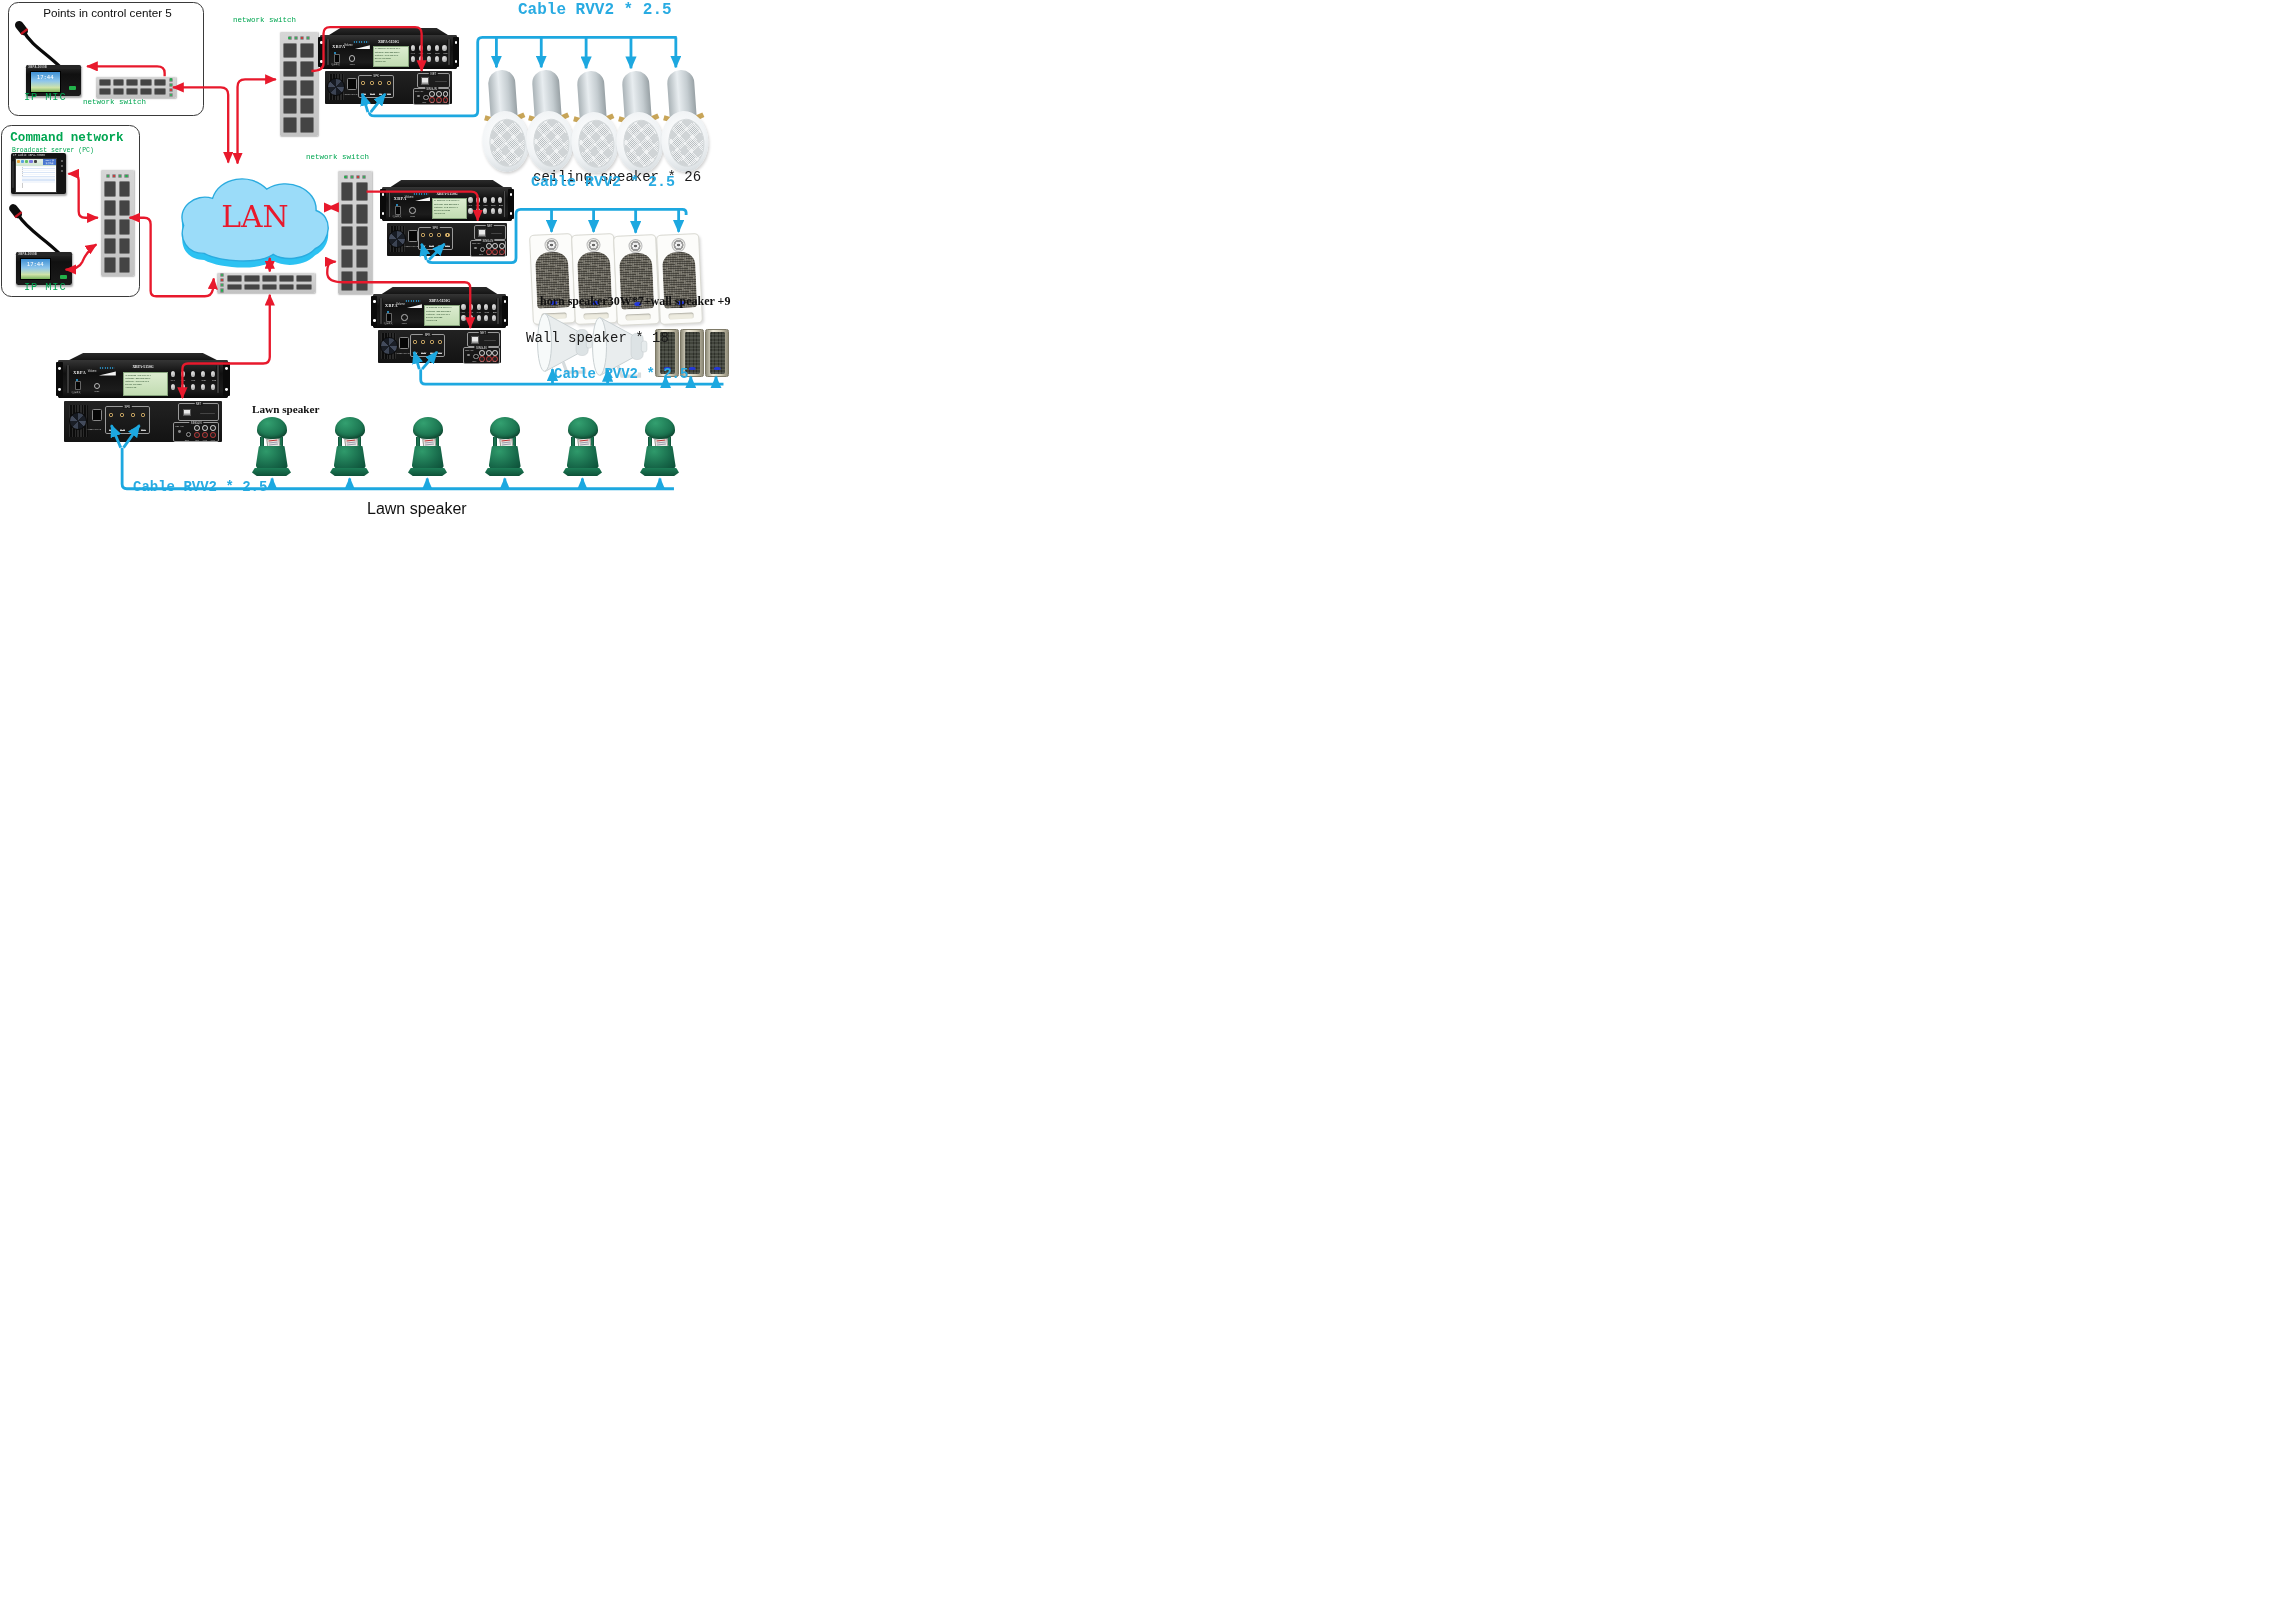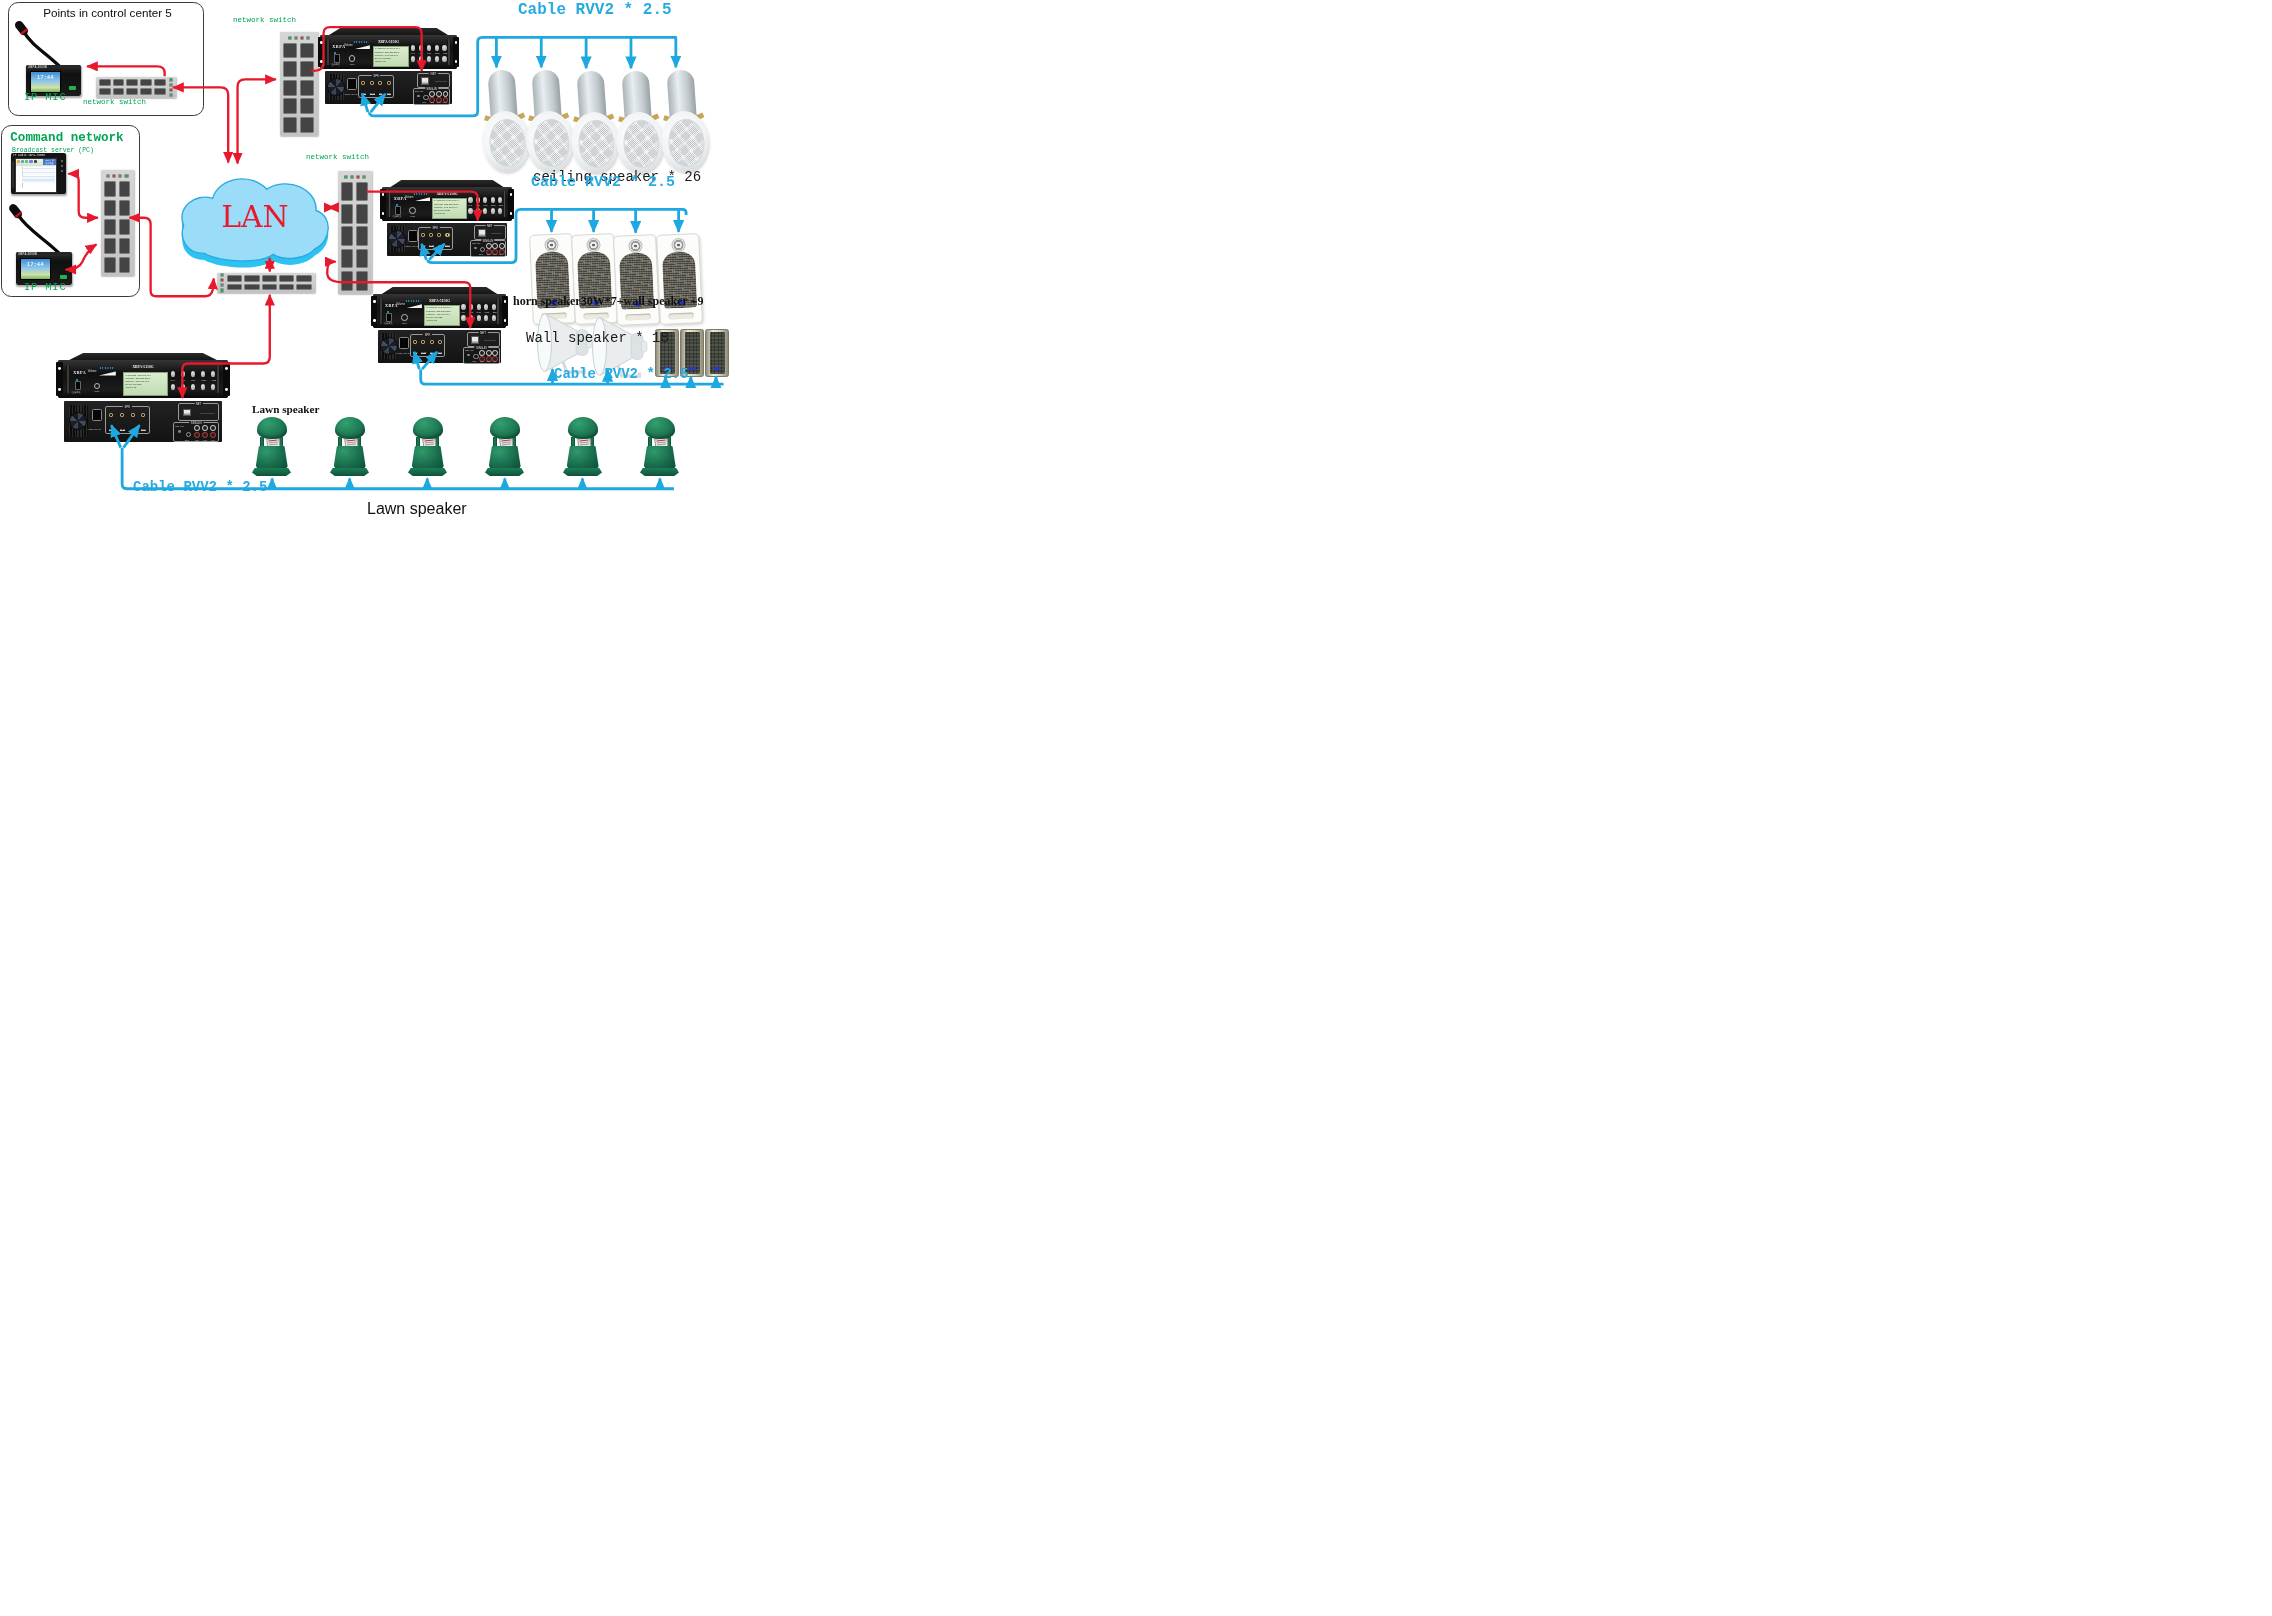--- a/index.html
+++ b/index.html
@@ -894,21 +894,21 @@
       <div class="slot"></div>
     </div>
   <div class="wallspk devz" style="left:658px;top:234px">
       <div class="tw"></div>
       <div class="grille"></div>
       <div class="wlogo"></div>
       <div class="slot"></div>
     </div>
   <div class="abs txtz lbl-dark" style="left:526px;top:330px;font-size:14px">Wall speaker * 18</div>
 
-  <div class="abs txtz lbl-serif" style="left:513px;top:294px;font-size:12px">horn speaker30W*7+wall speaker +9</div>
+  <div class="abs txtz lbl-serif" style="left:540px;top:294px;font-size:12px">horn speaker30W*7+wall speaker +9</div>
   <svg class="hornspk devz" style="left:536px;top:310px" viewBox="0 0 122 140">
     <path d="M20,8 L90,46 L90,94 L20,132 Q4,102 4,70 Q4,38 20,8 Z" fill="#e9edee" stroke="#c6cdcf" stroke-width="2"></path>
     <ellipse cx="18" cy="70" rx="15" ry="62" fill="#f7fafa" stroke="#c6cdcf" stroke-width="2"></ellipse>
     <rect x="86" y="42" width="26" height="56" rx="11" fill="#dde3e5" stroke="#c0c7c9"></rect>
     <rect x="108" y="58" width="12" height="24" rx="5" fill="#e6ebec" stroke="#c0c7c9"></rect>
     <path d="M58,112 L66,134 L104,134 L104,126" fill="none" stroke="#d6dcde" stroke-width="7"></path>
   </svg>
   <svg class="hornspk devz" style="left:591px;top:314px" viewBox="0 0 122 140">
     <path d="M20,8 L90,46 L90,94 L20,132 Q4,102 4,70 Q4,38 20,8 Z" fill="#e9edee" stroke="#c6cdcf" stroke-width="2"></path>
     <ellipse cx="18" cy="70" rx="15" ry="62" fill="#f7fafa" stroke="#c6cdcf" stroke-width="2"></ellipse>

